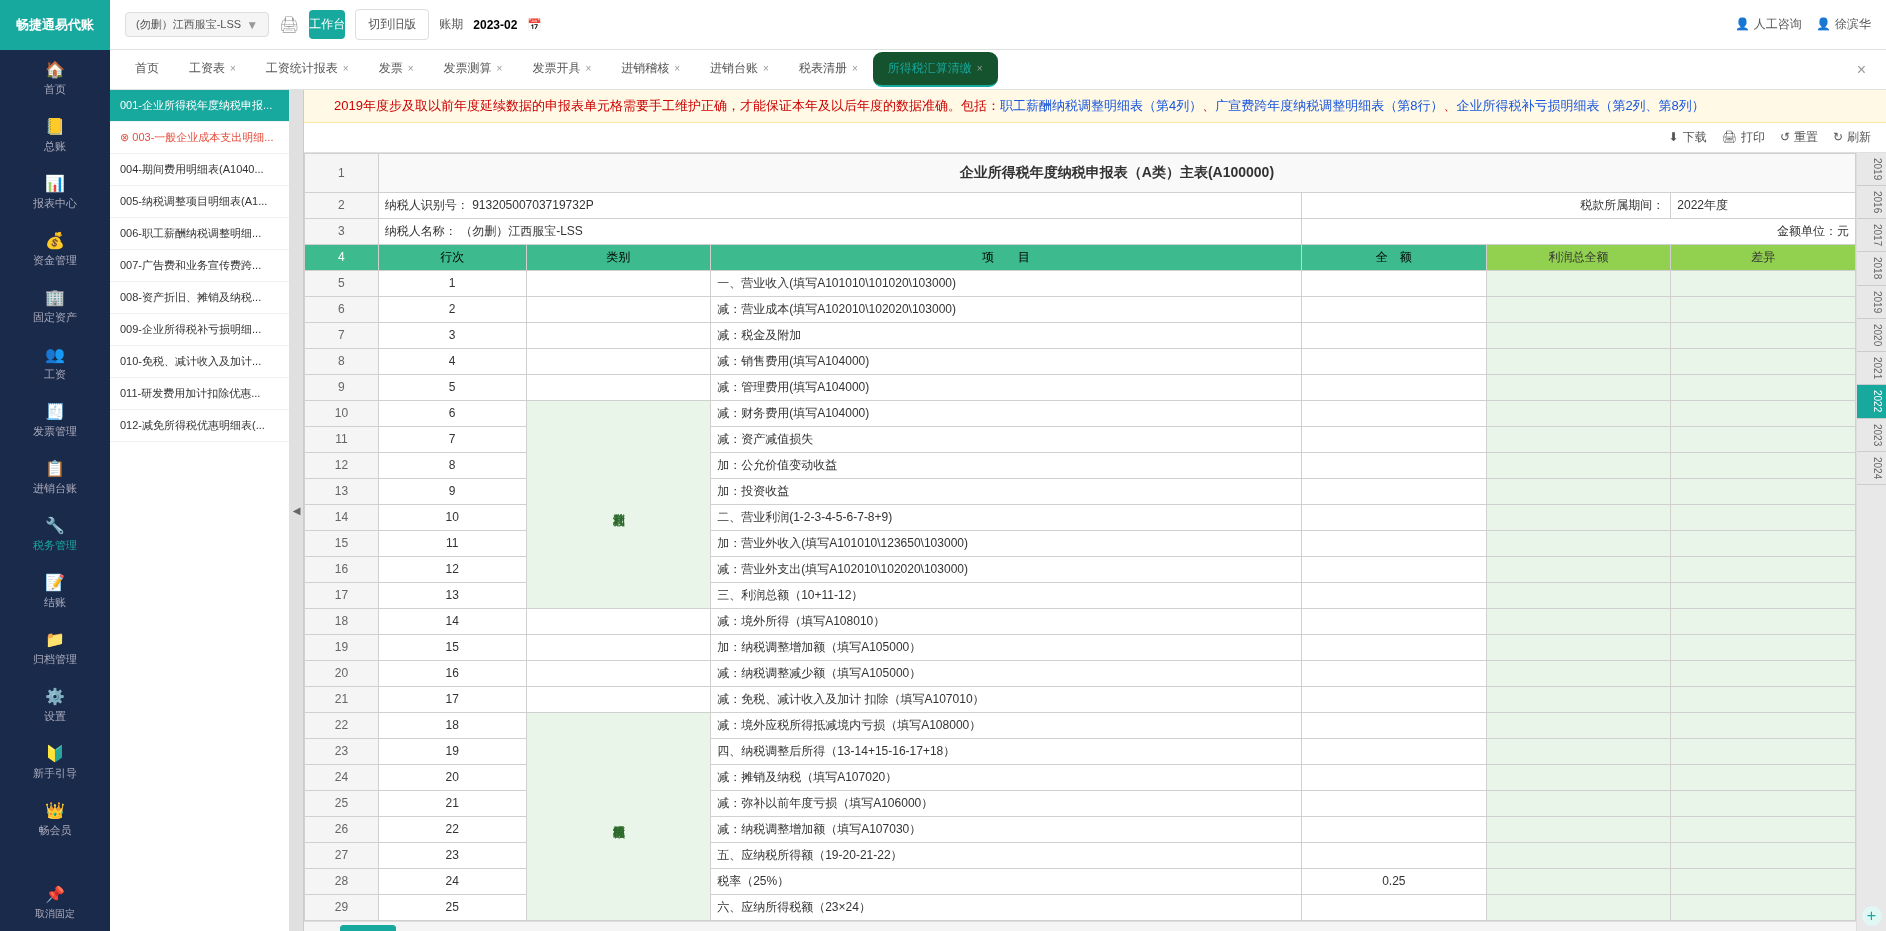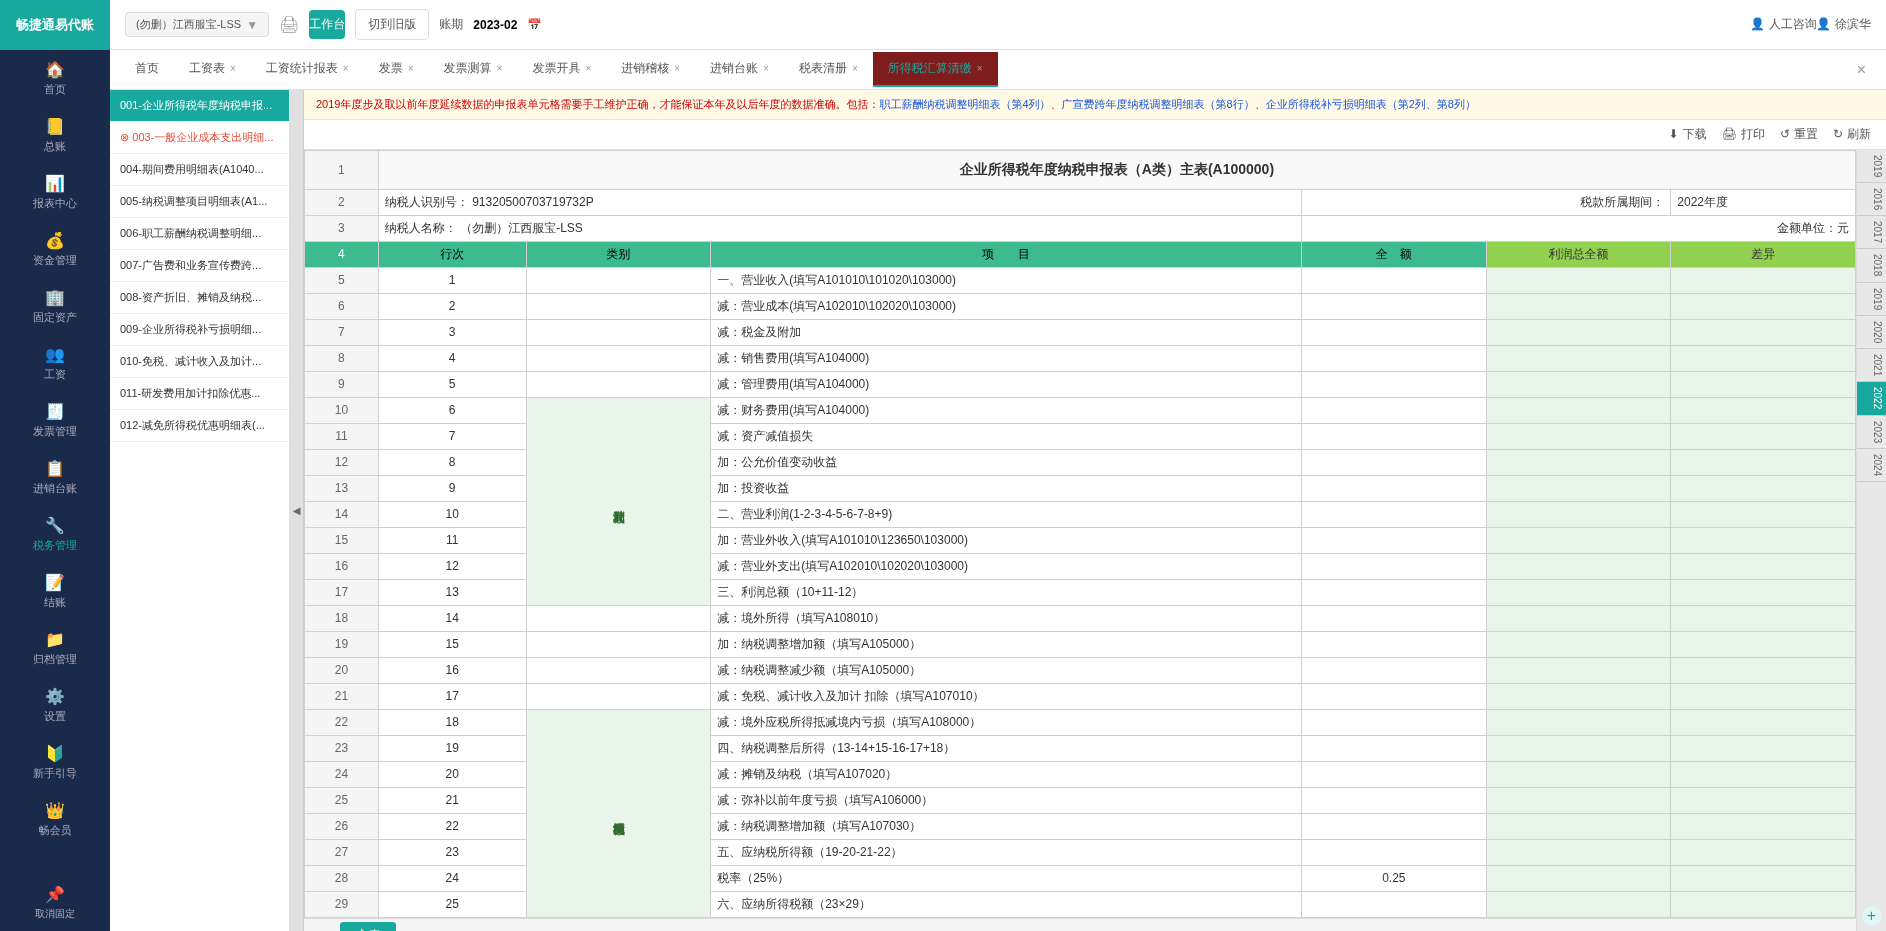--- a/index.html
+++ b/index.html
@@ -17,42 +17,42 @@
     .sidebar-item .icon { font-size: 16px; }
     .sidebar-bottom { margin-top: auto; }
     .sidebar-bottom .sidebar-item { font-size: 10px; }
 
     
     .top-bar { background: white; height: 50px; display: flex; align-items: center; padding: 0 15px; border-bottom: 1px solid #e0e0e0; gap: 10px; }
     .company-selector { display: flex; align-items: center; gap: 5px; background: #f5f5f5; border: 1px solid #ddd; border-radius: 4px; padding: 4px 10px; cursor: pointer; }
     .company-selector .arrow { color: #999; }
     .btn-workbench { background: #17a89e; color: white; border: none; border-radius: 4px; padding: 6px 0; cursor: pointer; font-size: 12px; }
     .btn-switch { background: white; color: #555; border: 1px solid #ddd; border-radius: 4px; padding: 6px 12px; cursor: pointer; font-size: 12px; }
-    .top-bar-right { margin-left: auto; display: flex; align-items: center; color: #555; font-size: 12px; }
+    .top-bar-right { margin-left: auto; display: flex; align-items: center; gap: 15px; color: #555; font-size: 12px; }
 
     
     .nav-tabs { background: white; border-bottom: 1px solid #e0e0e0; display: flex; align-items: center; padding: 0 10px; height: 40px; overflow: hidden; }
     .nav-tab { padding: 8px 15px; cursor: pointer; color: #555; font-size: 12px; display: flex; align-items: center; gap: 5px; white-space: nowrap; border-bottom: 2px solid transparent; }
     .nav-tab.active { color: #17a89e; border-bottom: 2px solid #17a89e; }
     .nav-tab .close-btn { color: #999; font-size: 10px; }
     .close-right { margin-left: auto; color: #999; cursor: pointer; font-size: 16px; padding: 0 10px; }
 
     
     .content-area { display: flex; flex: 1; overflow: hidden; }
 
     
     .left-panel { width: 180px; background: white; border-right: 1px solid #e0e0e0; overflow-y: auto; flex-shrink: 0; }
     .left-panel-item { padding: 8px 10px; cursor: pointer; font-size: 11px; color: #333; border-bottom: 1px solid #f0f0f0; display: flex; align-items: center; gap: 5px; }
     .left-panel-item.active { background: #17a89e; color: white; }
 
     
     .right-area { flex: 1; display: flex; flex-direction: column; overflow: hidden; }
 
     
-    .warning-bar { background: #fff9e6; border-bottom: 1px solid #ffe7a0; padding: 6px 12px; font-size: 11px; color: #c00; line-height: 1.5; }
+    .warning-bar { background: #fff9e6; border-bottom: 1px solid #ffe7a0; padding: 6px 30px; font-size: 13px; color: #c00; line-height: 1.5; }
     .warning-bar a { color: #1a56db; }
 
     
     .toolbar { background: white; padding: 6px 15px; display: flex; align-items: center; gap: 15px; border-bottom: 1px solid #e0e0e0; justify-content: flex-end; }
     .toolbar-btn { display: flex; align-items: center; gap: 4px; cursor: pointer; color: #555; font-size: 12px; }
 
     
     .spreadsheet-outer { display: flex; flex: 1; overflow: hidden; }
     .spreadsheet-container { flex: 1; overflow: auto; background: white; }
     .year-timeline { width: 30px; background: #e8e8e8; display: flex; flex-direction: column; border-left: 1px solid #ddd; overflow: hidden; }
@@ -173,21 +173,21 @@
     <div class="nav-tabs">
       <div class="nav-tab">首页</div>
       <div class="nav-tab">工资表 <span class="close-btn">×</span></div>
       <div class="nav-tab">工资统计报表 <span class="close-btn">×</span></div>
       <div class="nav-tab">发票 <span class="close-btn">×</span></div>
       <div class="nav-tab">发票测算 <span class="close-btn">×</span></div>
       <div class="nav-tab">发票开具 <span class="close-btn">×</span></div>
       <div class="nav-tab">进销稽核 <span class="close-btn">×</span></div>
       <div class="nav-tab">进销台账 <span class="close-btn">×</span></div>
       <div class="nav-tab">税表清册 <span class="close-btn">×</span></div>
-      <div class="nav-tab active" style="background:#7f1d1d;">所得税汇算清缴 <span class="close-btn">×</span></div>
+      <div class="nav-tab active" style="background:#14532d;border-radius:9px;">所得税汇算清缴 <span class="close-btn">×</span></div>
       <span class="close-right">×</span>
     </div>
 
     <div class="content-area">
 
       <div class="left-panel">
         <div class="left-panel-item active">001-企业所得税年度纳税申报...</div>
         <div class="left-panel-item" style="color:#e74c3c;">⊗ 003-一般企业成本支出明细...</div>
         <div class="left-panel-item">004-期间费用明细表(A1040...</div>
         <div class="left-panel-item">005-纳税调整项目明细表(A1...</div>
@@ -474,21 +474,21 @@
                 <td class="row-num">28</td>
                 <td class="num-val">24</td>
                 <td>税率（25%）</td>
                 <td class="num-val">0.25</td>
                 <td style="background:#e8f5e8;"></td>
                 <td style="background:#e8f5e8;"></td>
               </tr>
               <tr>
                 <td class="row-num">29</td>
                 <td class="num-val">25</td>
-                <td>六、应纳所得税额（23×29）</td>
+                <td>六、应纳所得税额（23×24）</td>
                 <td></td>
                 <td style="background:#e8f5e8;"></td>
                 <td style="background:#e8f5e8;"></td>
               </tr>
             </tbody>
               </table>
 
             <div style="display:flex; align-items:center; background:#f5f5f5; border-top:1px solid #ddd; padding:3px 8px; gap:5px;">
               <span style="cursor:pointer; color:#666;">◀</span>
               <span style="cursor:pointer; color:#666;">▶</span>

